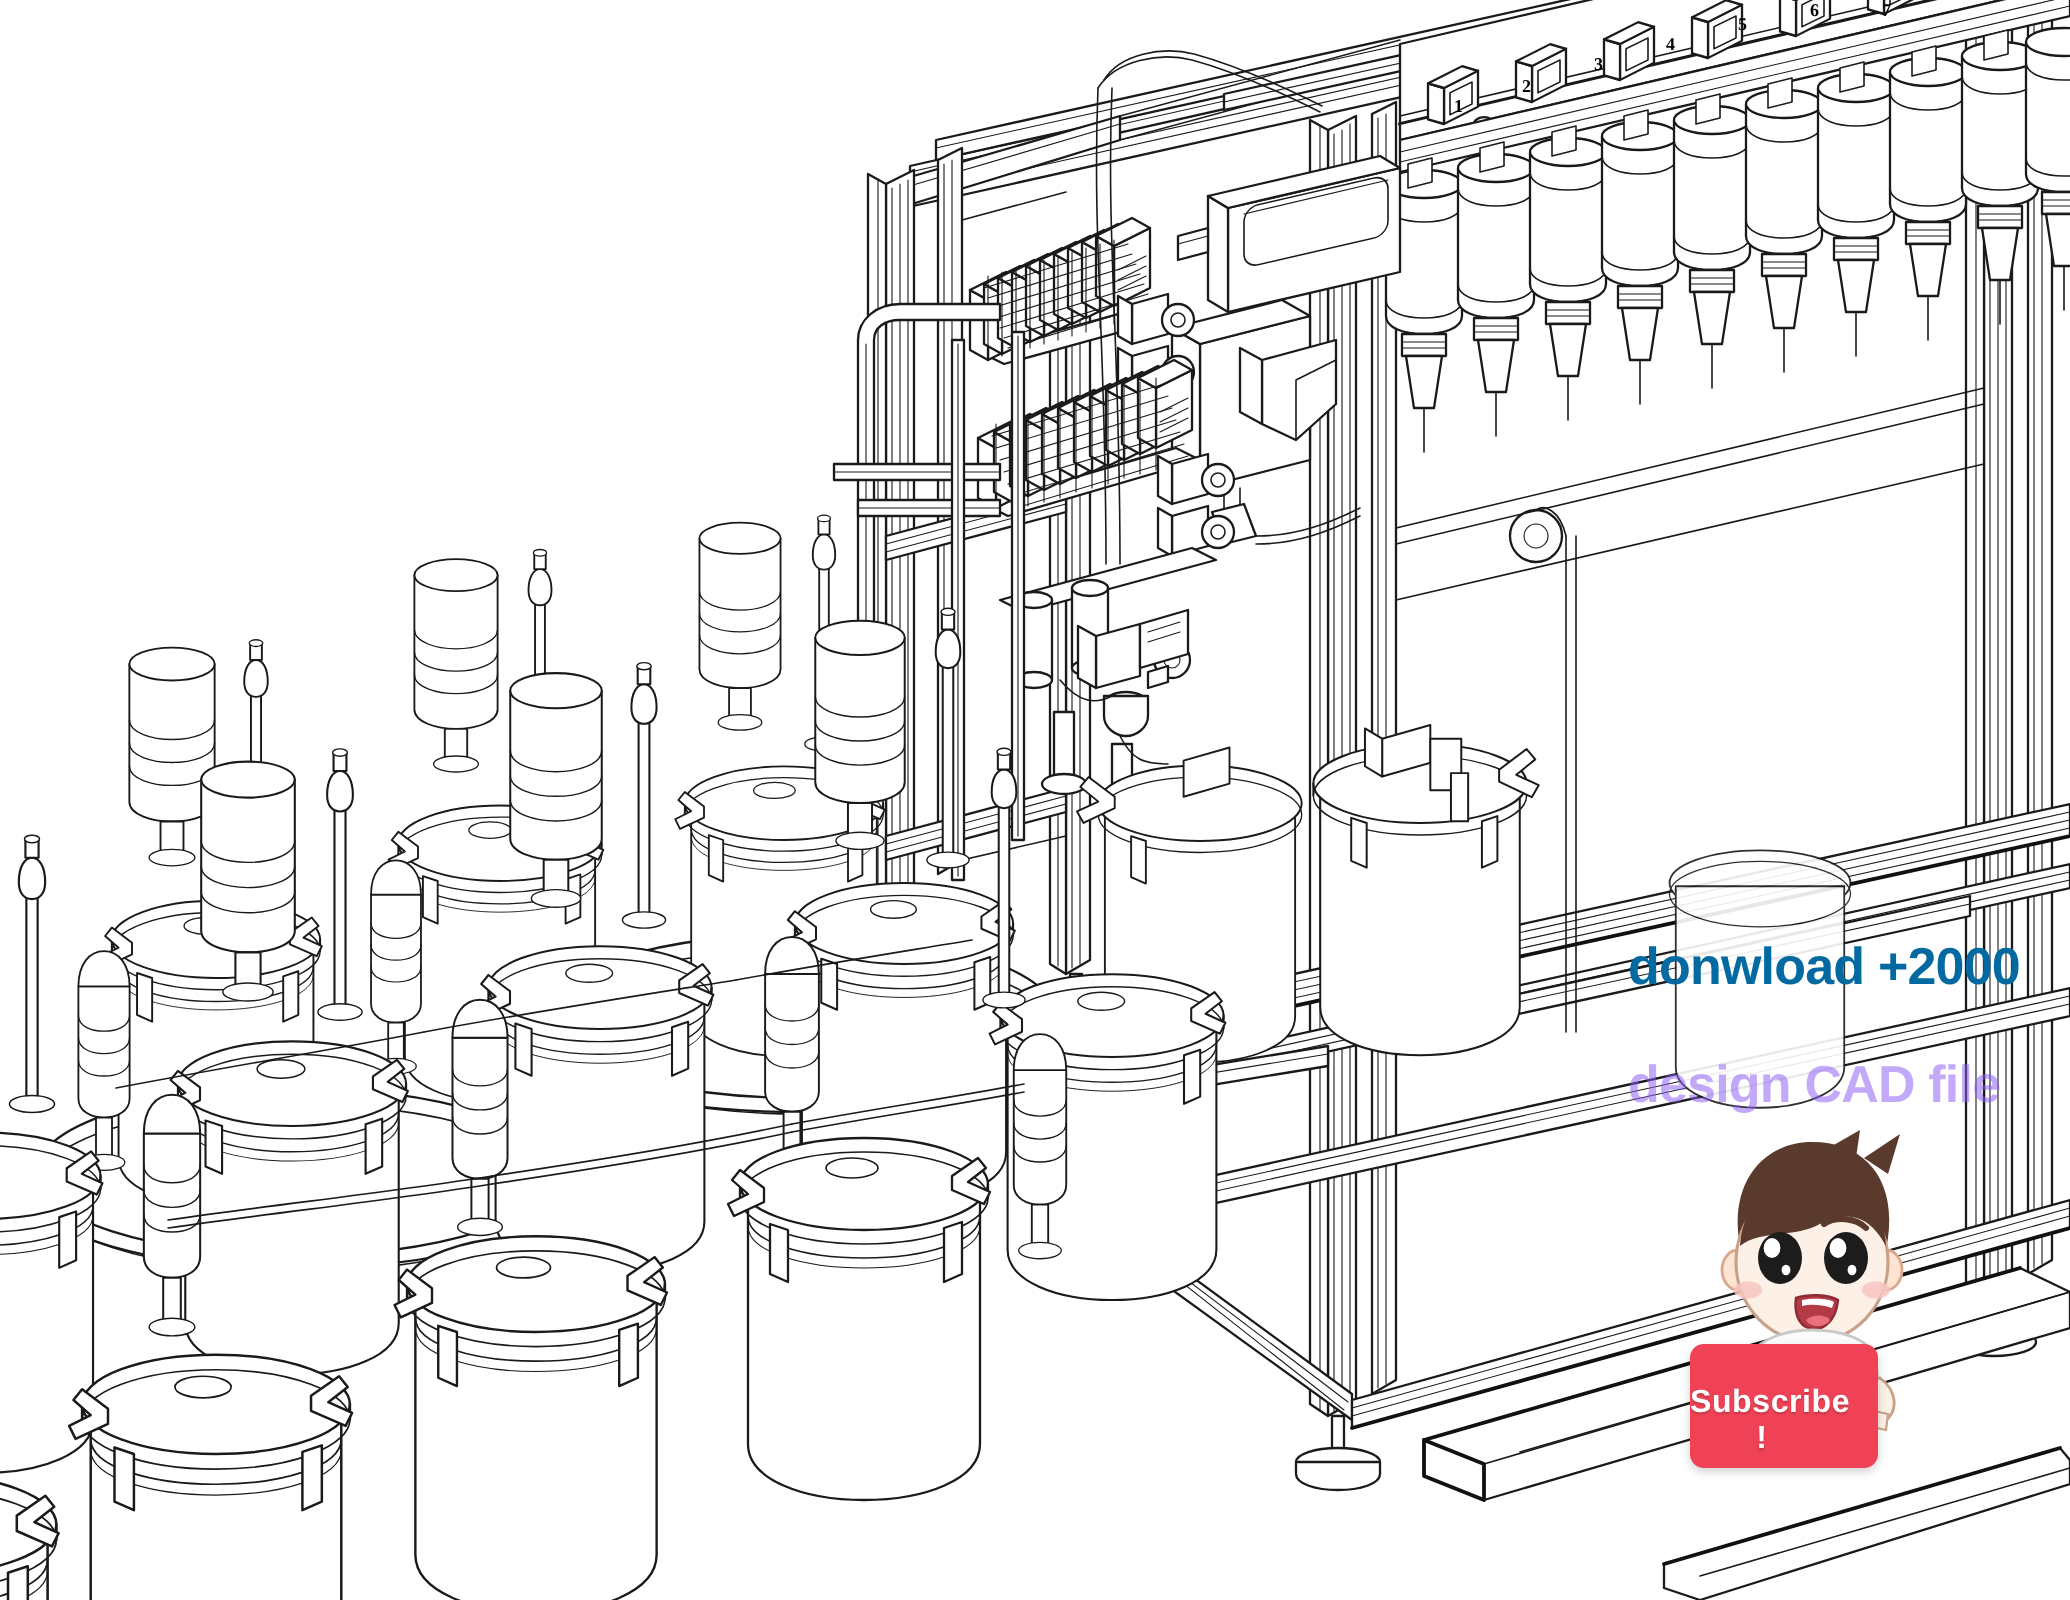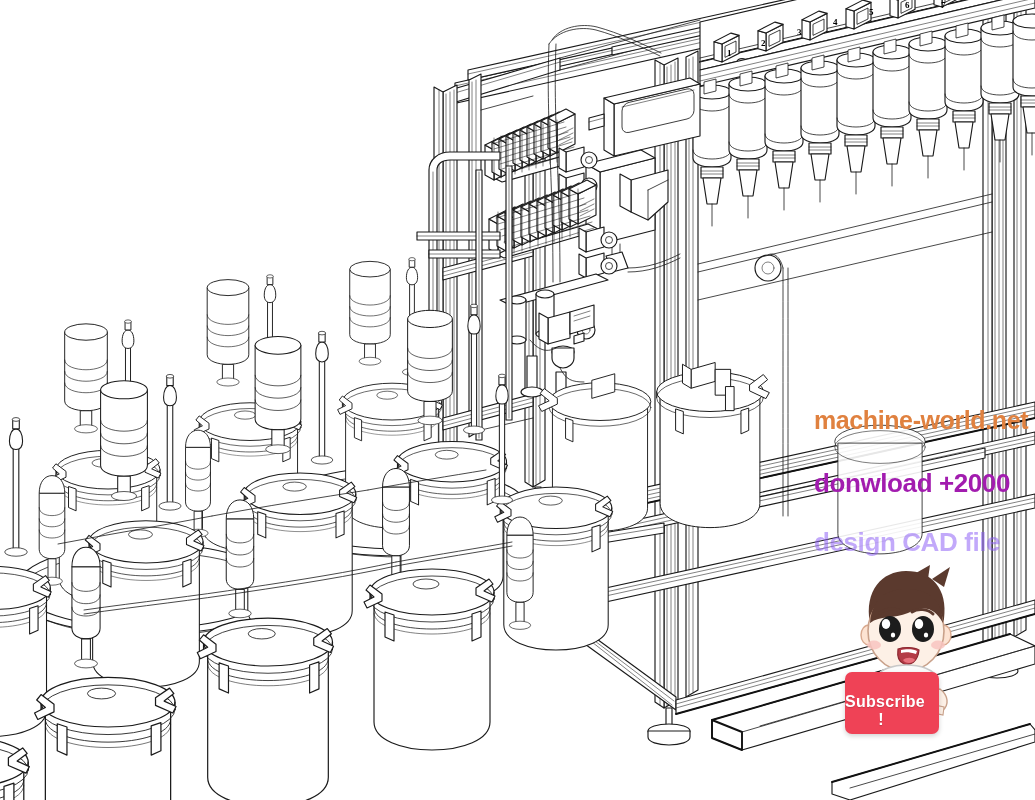--- a/index.html
+++ b/index.html
@@ -7,21 +7,21 @@
   body{width:1035px;height:800px;overflow:hidden;
        font-family:"Liberation Sans",sans-serif;}
   #stage{position:relative;width:1035px;height:800px;background:#ffffff;overflow:hidden;}
   #cad{position:absolute;inset:0;width:1035px;height:800px;}
 
   
   .wm{position:absolute;font-family:"Liberation Sans",sans-serif;
       font-weight:700;letter-spacing:-0.4px;white-space:nowrap;
       pointer-events:none;}
   #wm1{left:814px;top:406px;font-size:25px;color:#e0813f;}
-  #wm2{left:814px;top:468px;font-size:26px;color:#a21caf;}
+  #wm2{left:814px;top:468px;font-size:26px;color:#0369a1;}
   #wm3{left:814px;top:527px;font-size:26px;color:#8b5cf6;opacity:.52;}
 
   
   #mascot{position:absolute;left:846px;top:565px;width:120px;height:160px;}
   #subbtn{position:absolute;left:845px;top:672px;width:94px;height:62px;
           background:#ef4256;border-radius:7px;
           box-shadow:0 2px 5px rgba(0,0,0,.18);}
   #subtxt{position:absolute;left:845px;top:693px;width:72px;text-align:center;
           font-size:16px;font-weight:700;color:#fff;letter-spacing:.3px;
           font-family:"Liberation Sans",sans-serif;
@@ -807,21 +807,20 @@
     <path class="lt" d="M 850,788 L 1035,734"></path>
   </g>
 
   <g>
     <path class="lt" d="M 698,264 L 992,194 M 698,272 L 992,202"></path>
     <path class="lt" d="M 698,300 L 992,232"></path>
   </g>
 
 </svg>
 
-<div class="wm" id="wm1">machine-world.net</div>
 <div class="wm" id="wm2">donwload +2000</div>
 <div class="wm" id="wm3">design CAD file</div>
 
 <svg id="mascot" viewBox="0 0 120 160">
 
   <path d="M 24,58 C 18,26 36,6 60,6 C 86,6 102,24 98,54 L 96,66 C 92,40 80,32 58,32 C 38,32 28,42 26,66 Z" fill="#5b3a2e"></path>
 
   <path d="M 86,14 L 104,2 L 98,22 Z" fill="#5b3a2e"></path>
   <path d="M 70,8 L 84,0 L 82,14 Z" fill="#5b3a2e"></path>
 

